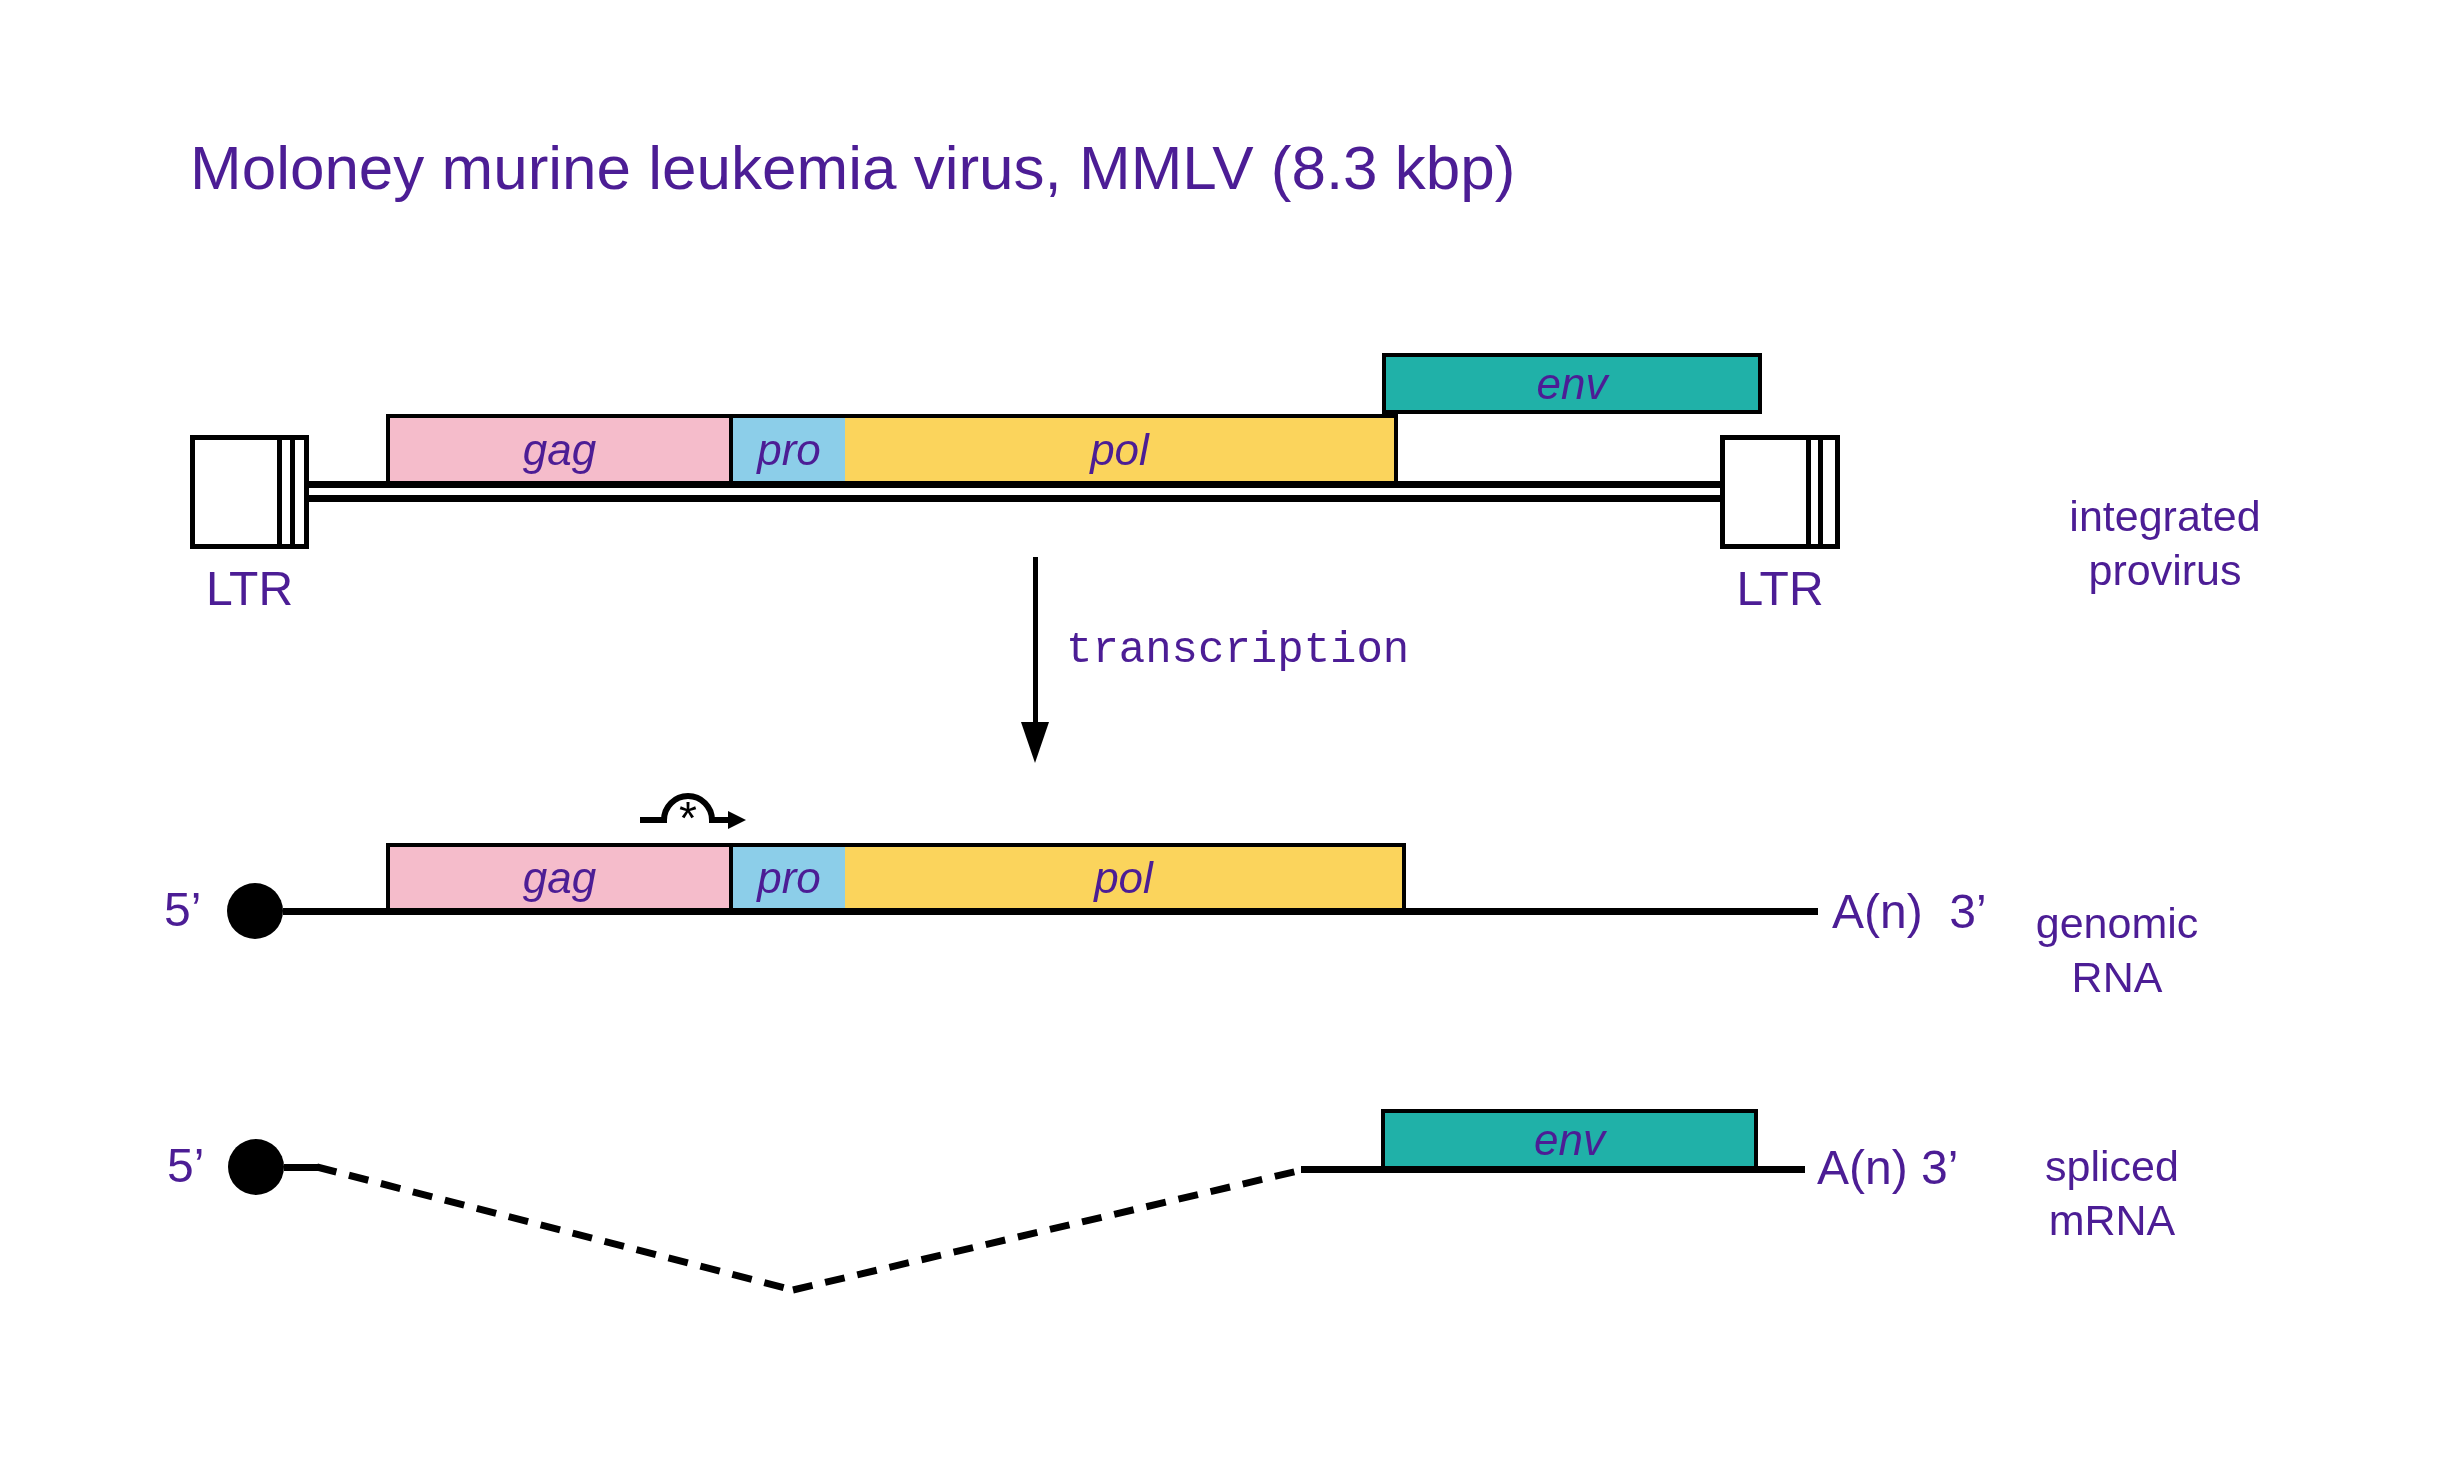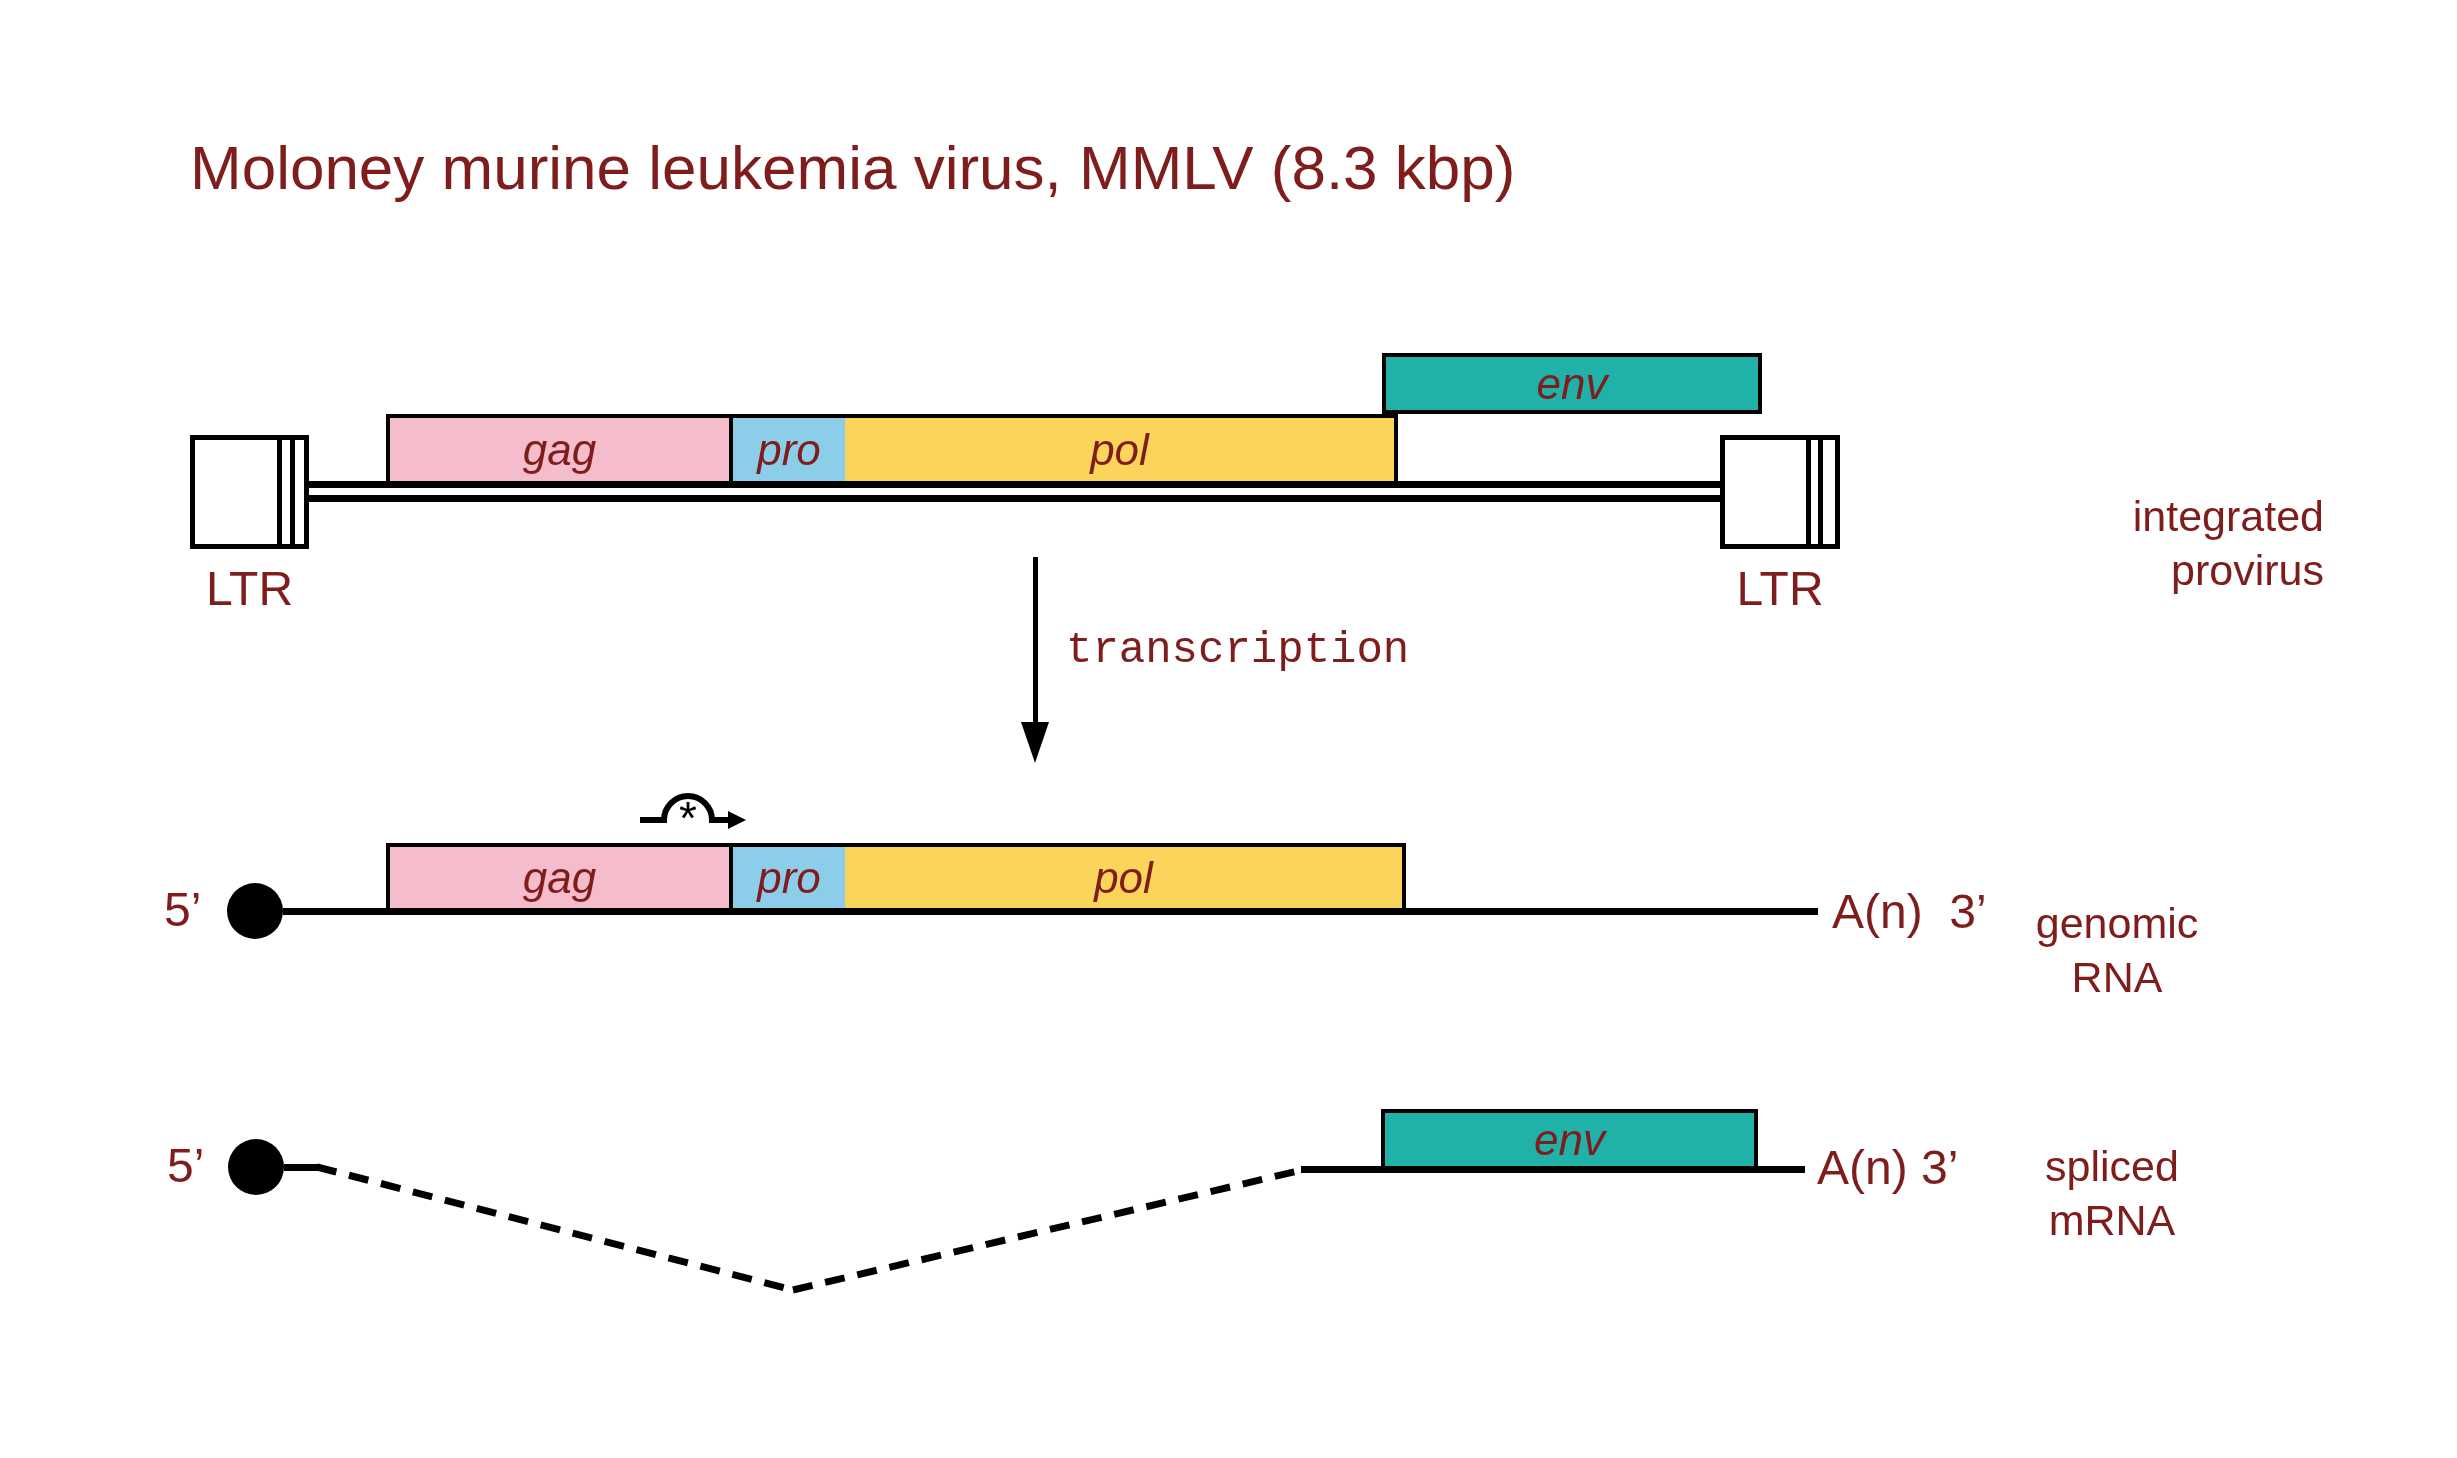--- a/index.html
+++ b/index.html
@@ -1,17 +1,17 @@
 <!DOCTYPE html>
 <html><head>
 <meta charset="utf-8">
 <style>
   html,body{margin:0;padding:0;background:#ffffff;}
   .canvas{position:relative;width:2457px;height:1458px;background:#ffffff;overflow:hidden;
-          font-family:"Liberation Sans","DejaVu Sans",sans-serif;color:#7f1d1d;}
+          font-family:"Liberation Sans","DejaVu Sans",sans-serif;color:#4c1d95;}
   .abs{position:absolute;box-sizing:border-box;}
   .title{font-size:62px;line-height:1.15;white-space:nowrap;}
   .gene-box{display:flex;align-items:center;justify-content:center;margin-left:43px;}
   .gene-label{font-style:italic;font-size:44px;line-height:1;}
   .ltr-box{background:#fff;border:5px solid #000;}
   .ltr-bar{position:absolute;top:0;bottom:0;width:5px;background:#000;}
   .ltr-label{font-size:48px;text-align:center;line-height:1;}
   .side-label{font-size:43px;line-height:54px;text-align:center;}
   .end-label{font-size:48px;line-height:1;white-space:pre;}
   .five-label{font-size:48px;line-height:1;}
@@ -50,21 +50,21 @@
     <span class="ltr-bar" style="left:95px;"></span>
   </div>
   <div class="abs ltr-label" style="left:190px;top:565px;width:119px;">LTR</div>
 
   <div class="abs ltr-box" style="left:1720px;top:435px;width:120px;height:114px;">
     <span class="ltr-bar" style="left:81px;"></span>
     <span class="ltr-bar" style="left:93px;"></span>
   </div>
   <div class="abs ltr-label" style="left:1720px;top:565px;width:120px;">LTR</div>
 
-  <div class="abs side-label" style="left:1924px;top:489px;width:400px;text-align:right;">
+  <div class="abs side-label" style="left:1965px;top:489px;width:400px;">
     <div>integrated</div>
     <div>provirus</div>
   </div>
 
   <div class="abs arrow-shaft" style="left:1033px;top:557px;height:167px;"></div>
   <div class="abs arrow-head" style="left:1021px;top:722px;"></div>
   <div class="abs flow-label" style="left:1066px;top:628px;font-family:Liberation Mono, monospace;">transcription</div>
 
   <svg class="abs" style="left:638px;top:781px;" width="112" height="58" viewBox="0 0 112 58">
     <path d="M 2 39 H 26 A 24 24 0 0 1 74 39 H 90" stroke="#000" stroke-width="6" fill="none"></path>

